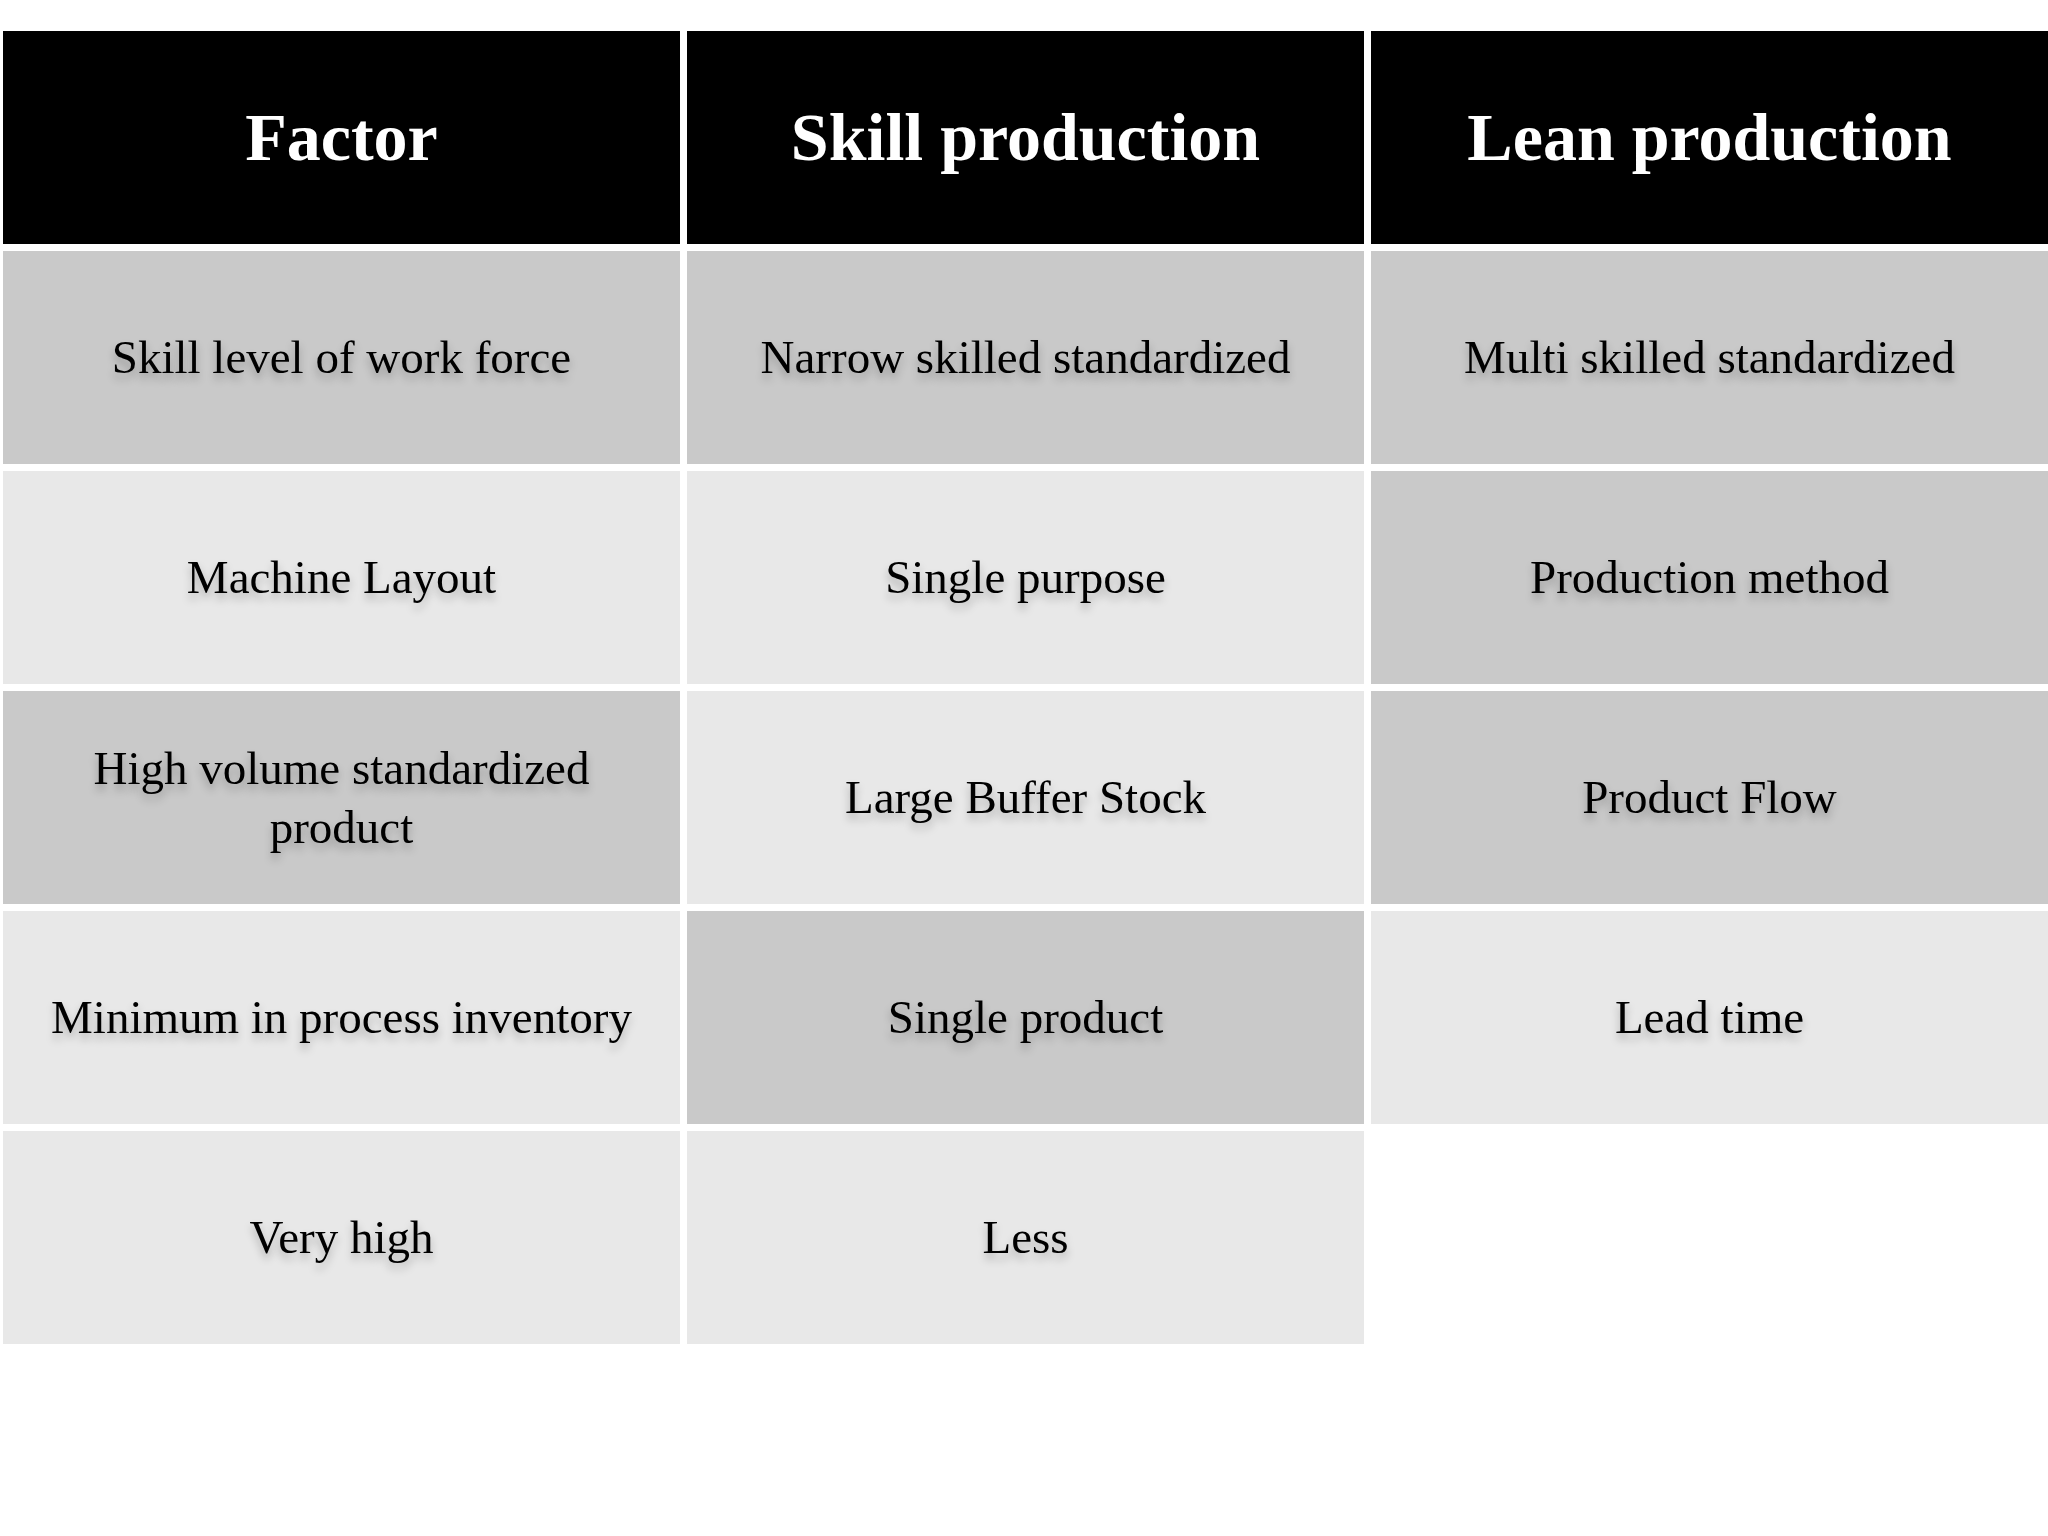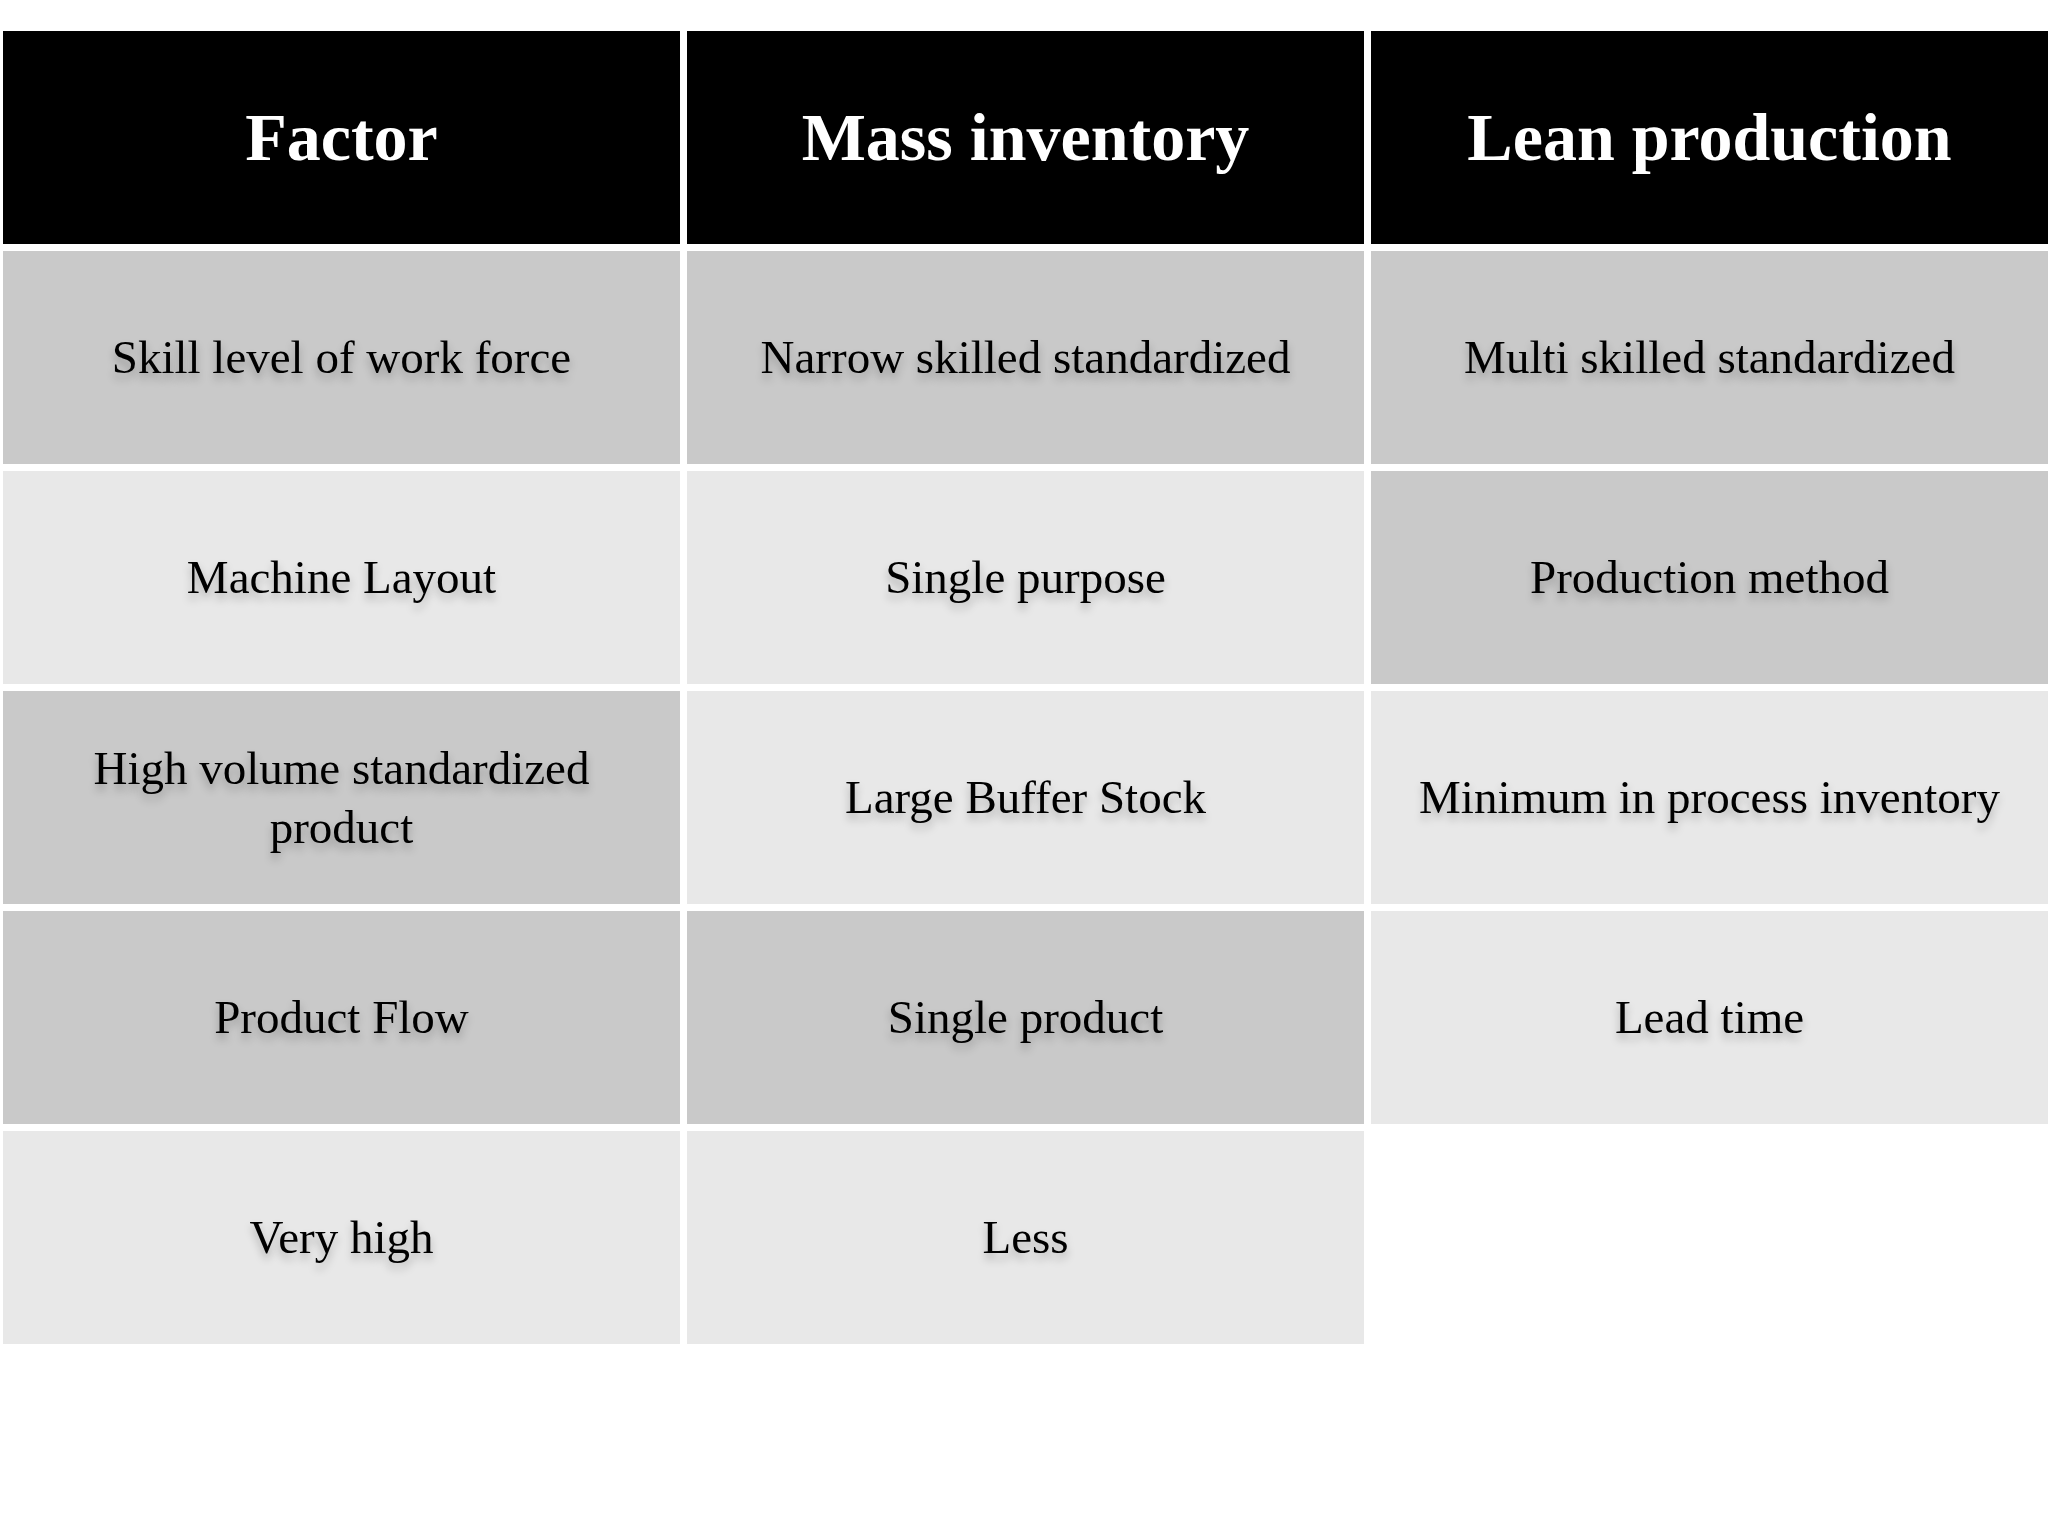--- a/index.html
+++ b/index.html
@@ -42,36 +42,36 @@
   }
   .cell.dark  { background: var(--row-dark, #c9c9c9); }
   .cell.light { background: var(--row-light, #e8e8e8); }
 </style>
 </head>
 <body>
 
 <div class="table">
 
   <div class="cell header">Factor</div>
-  <div class="cell header">Mass inventory</div>
+  <div class="cell header">Skill production</div>
   <div class="cell header">Lean production</div>
 
   <div class="cell dark">Skill level of work force</div>
   <div class="cell dark">Narrow skilled standardized</div>
   <div class="cell dark">Multi skilled standardized</div>
 
   <div class="cell light">Machine Layout</div>
   <div class="cell light">Single purpose</div>
 
   <div class="cell dark">Production method</div>
   <div class="cell dark">High volume standardized product</div>
 
   <div class="cell light">Large Buffer Stock</div>
+  <div class="cell dark">Product Flow</div>
+
   <div class="cell light">Minimum in process inventory</div>
-
-  <div class="cell dark">Product Flow</div>
   <div class="cell dark">Single product</div>
 
   <div class="cell light">Lead time</div>
   <div class="cell light">Very high</div>
   <div class="cell light">Less</div>
 
 </div>
 
 </body></html>

